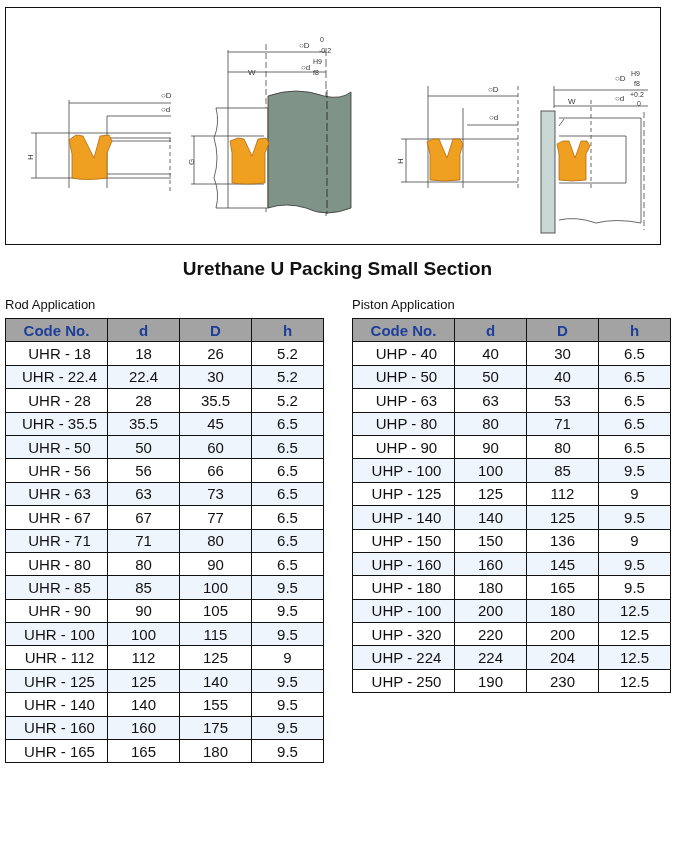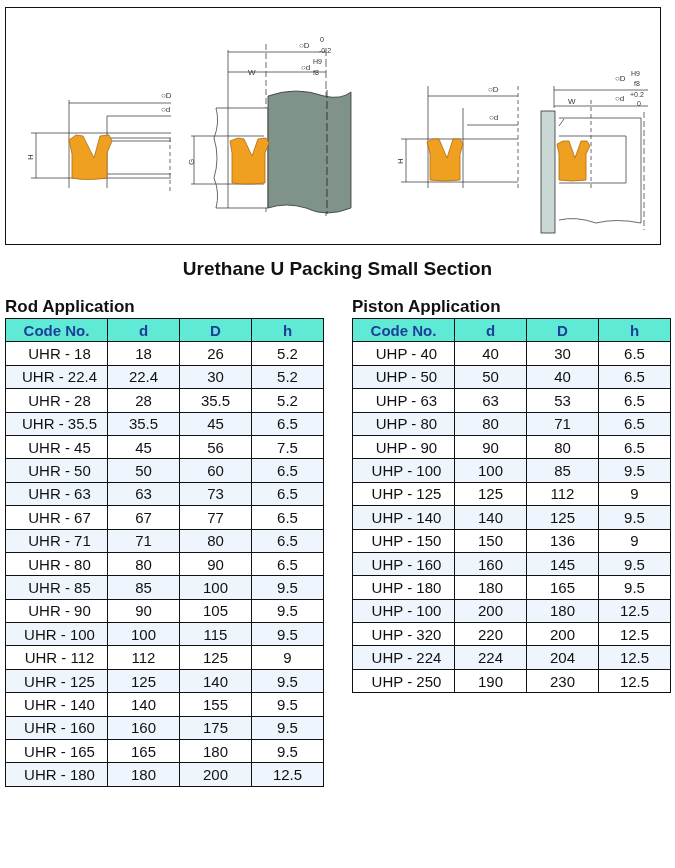--- a/index.html
+++ b/index.html
@@ -1,23 +1,23 @@
 <!DOCTYPE html>
 <html><head>
 <meta charset="utf-8">
 <style>
   html, body { margin:0; padding:0; background:#ffffff; }
   body { width:675px; height:868px; position:relative; overflow:hidden; font-family:"Liberation Sans", sans-serif; color:#111; }
   .diagram { position:absolute; left:5px; top:7px; width:656px; height:238px; border:1px solid #111; box-sizing:border-box; background:#fff; }
   .diagram svg { position:absolute; left:0; top:0; }
   .title { position:absolute; left:0; width:675px; top:258px; text-align:center; font-weight:bold; font-size:19px; }
-  .sec-label { position:absolute; font-weight:bold; font-size:17px;text-align:right; }
+  .sec-label { position:absolute; font-weight:normal; font-size:13px;text-align:right; }
   table { position:absolute; border-collapse:collapse; font-size:15px; }
   td, th { border:1px solid #111; height:23.4px; padding:0; text-align:center; box-sizing:border-box; }
-  th { background:#5eead4; color:#1d3f99; font-weight:bold; font-size:15px; }
+  th { background:#a3a3a3; color:#1d3f99; font-weight:bold; font-size:15px; }
   td.code { text-align:center; padding-left:6px; }
   tr.alt td { background:#eef5fd; }
   .rod { left:5px; top:318px; }
   .piston { left:352px; top:318px; }
   .rod col.c0 { width:102px; } .rod col.c1 { width:72px; } .rod col.c2 { width:72px; } .rod col.c3 { width:72px; }
   .piston col.c0 { width:102px; } .piston col.c1 { width:72px; } .piston col.c2 { width:72px; } .piston col.c3 { width:72px; }
 </style>
 </head>
 <body>
 
@@ -141,30 +141,30 @@
         <td>28</td>
         <td>35.5</td>
         <td>5.2</td>
       </tr>
       <tr class="alt">
         <td class="code">UHR - 35.5</td>
         <td>35.5</td>
         <td>45</td>
         <td>6.5</td>
       </tr>
-      <tr>
-        <td class="code">UHR - 45</td>
-        <td>45</td>
-        <td>56</td>
-        <td>7.5</td>
-      </tr>
       <tr class="alt">
         <td class="code">UHR - 50</td>
         <td>50</td>
         <td>60</td>
+        <td>6.5</td>
+      </tr>
+      <tr>
+        <td class="code">UHR - 56</td>
+        <td>56</td>
+        <td>66</td>
         <td>6.5</td>
       </tr>
       <tr class="alt">
         <td class="code">UHR - 63</td>
         <td>63</td>
         <td>73</td>
         <td>6.5</td>
       </tr>
       <tr>
         <td class="code">UHR - 67</td>
@@ -224,26 +224,20 @@
         <td class="code">UHR - 160</td>
         <td>160</td>
         <td>175</td>
         <td>9.5</td>
       </tr>
       <tr>
         <td class="code">UHR - 165</td>
         <td>165</td>
         <td>180</td>
         <td>9.5</td>
-      </tr>
-      <tr class="alt">
-        <td class="code">UHR - 180</td>
-        <td>180</td>
-        <td>200</td>
-        <td>12.5</td>
       </tr>
     </tbody>
 </table>
 
 <table class="piston">
   <colgroup>
       <col class="c0">
       <col class="c1">
       <col class="c2">
       <col class="c3">

